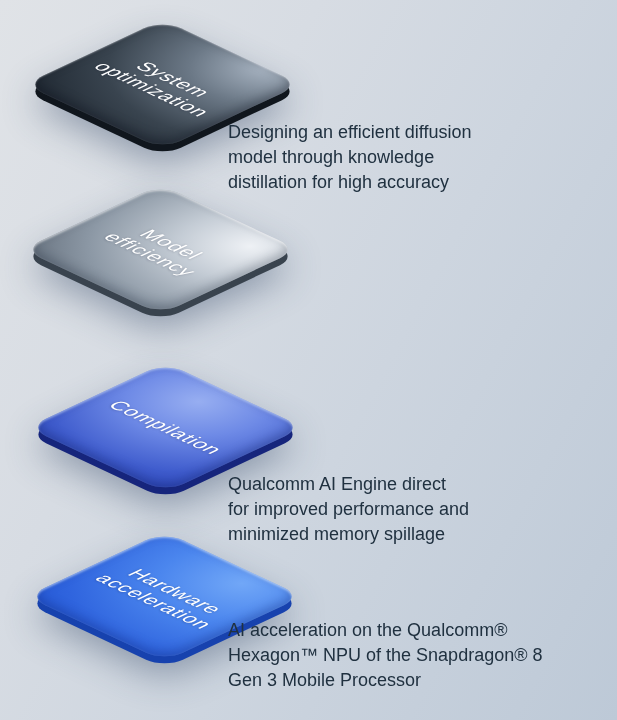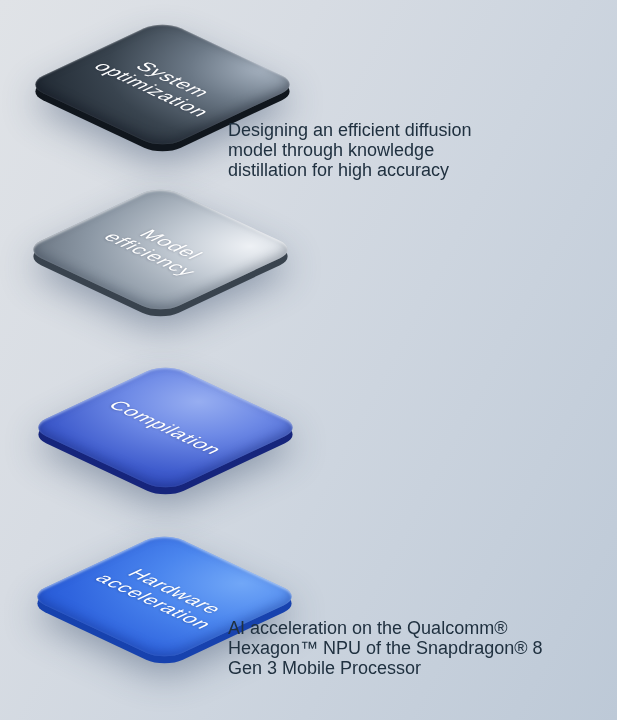--- a/index.html
+++ b/index.html
@@ -74,21 +74,21 @@
     text-shadow: 0 1px 3px rgba(0, 10, 40, 0.25);
   }
 
   
   .desc {
     position: absolute;
     left: 228px;
     width: 380px;
     color: #203140;
     font-size: 18px;
-    line-height: 20px;
+    line-height: 25px;
     white-space: pre-line;
   }
   .desc-1 { top: 120px; }
   .desc-2 { top: 296px; }
   .desc-3 { top: 472px; }
   .desc-4 { top: 618px; }
 </style>
 </head>
 <body>
 
@@ -112,20 +112,23 @@
 efficiency</div>
     </div>
   </div>
 
   <div class="chip-group chip-group-3">
     <div class="chip-base chip-base-3"></div>
     <div class="chip-face chip-face-3">
       <div class="chip-label">Compilation</div>
     </div>
   </div>
+  <div class="desc desc-3">Qualcomm AI Engine direct
+for improved performance and
+minimized memory spillage</div>
 
   <div class="chip-group chip-group-4">
     <div class="chip-base chip-base-4"></div>
     <div class="chip-face chip-face-4">
       <div class="chip-label">Hardware
 acceleration</div>
     </div>
   </div>
   <div class="desc desc-4">AI acceleration on the Qualcomm®
 Hexagon™ NPU of the Snapdragon® 8

